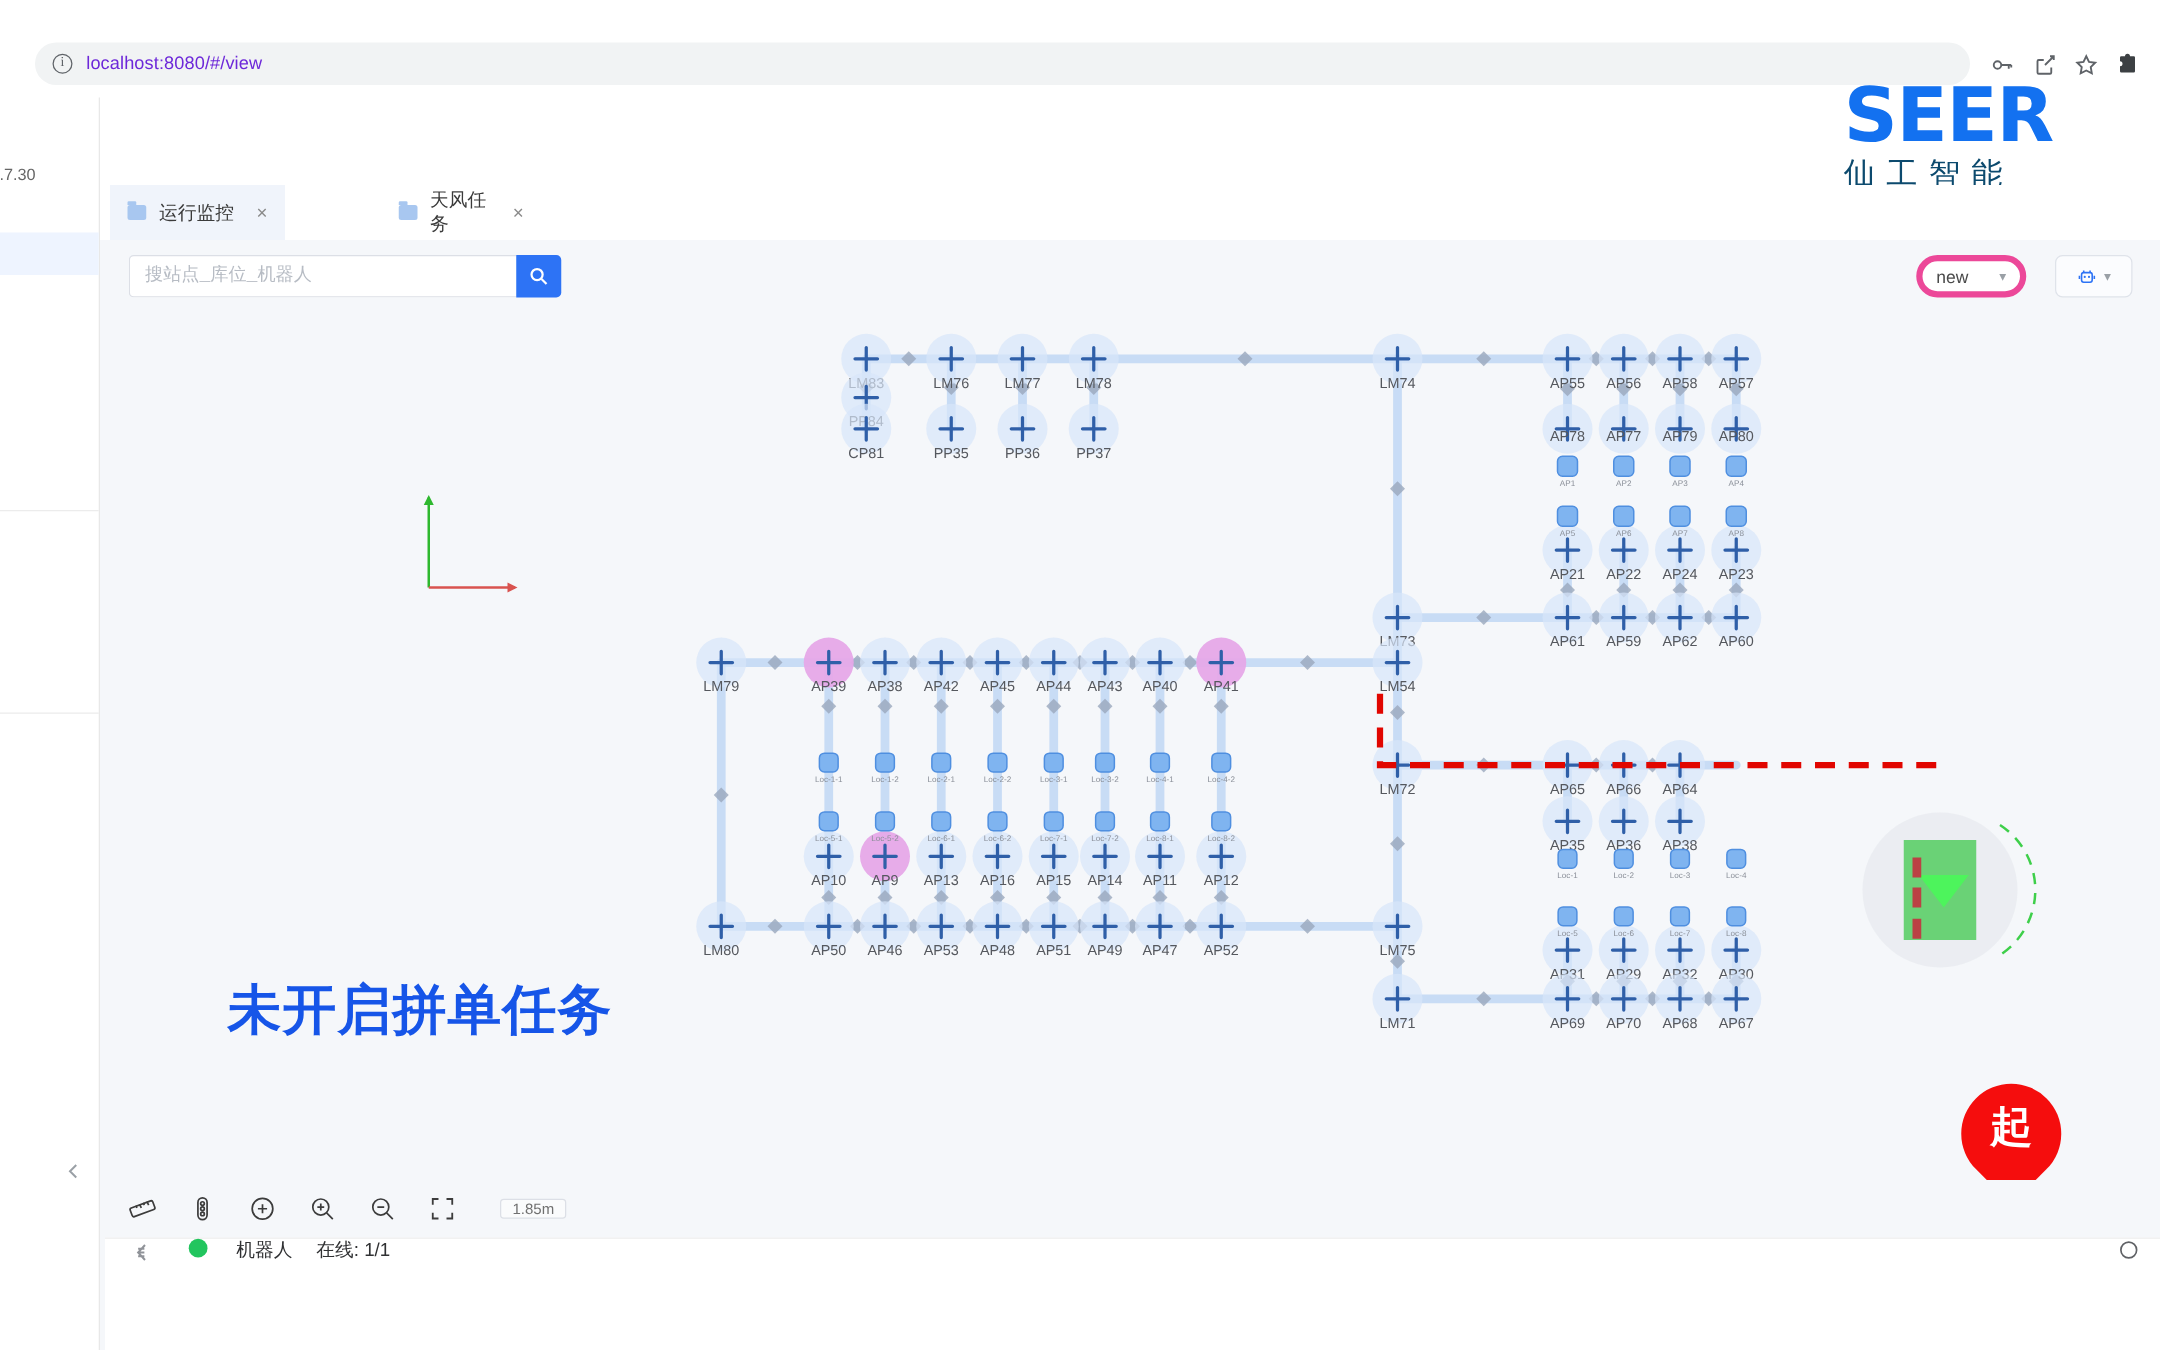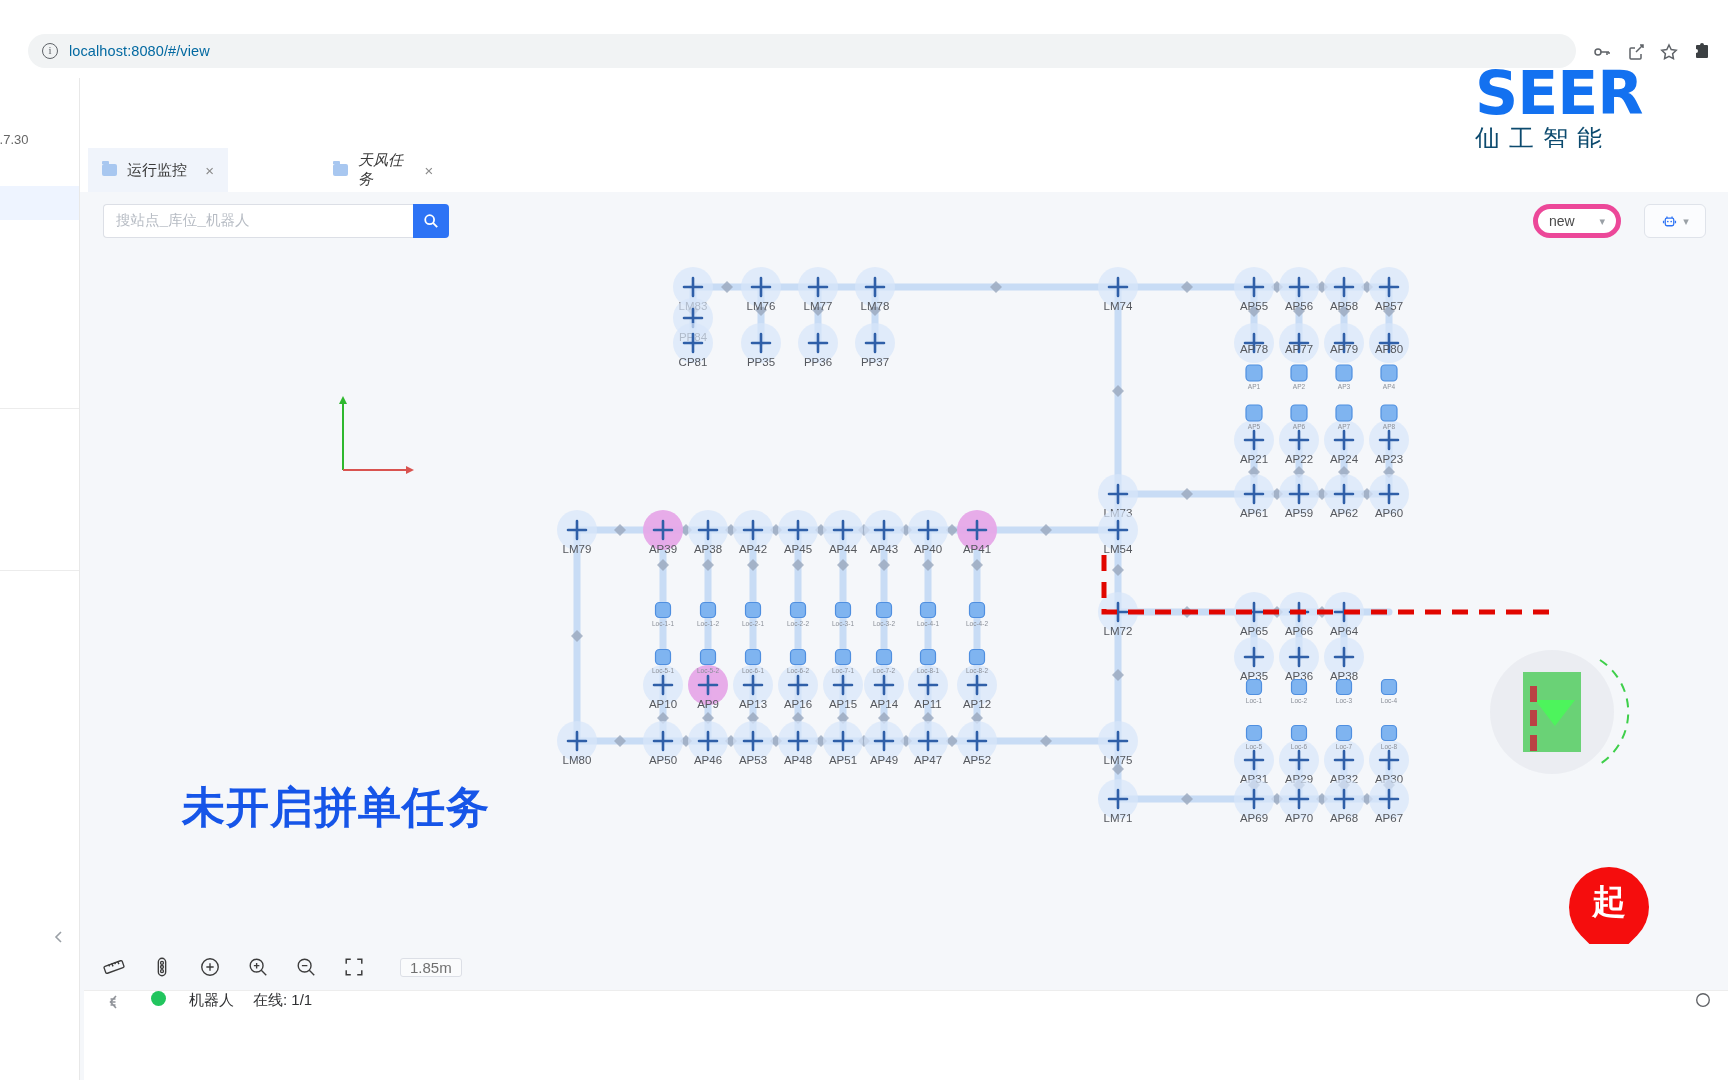--- a/index.html
+++ b/index.html
@@ -19,21 +19,21 @@
     position:absolute; left:28px; top:34px; width:1548px; height:34px;
     background:#f1f3f4; border-radius:17px; display:flex; align-items:center;
     padding:0 14px;
   }
   #info-icon {
     width:16px; height:16px; border:1.4px solid #5f6368; border-radius:50%;
     color:#5f6368; font-size:11px; line-height:13px; text-align:center;
     font-family:"Liberation Serif", serif; flex:0 0 auto;
   }
   #url-text {
-    margin-left:11px; font-size:14.5px; color:#0369a1; letter-spacing:.1px;
+    margin-left:11px; font-size:14.5px; color:#6d28d9; letter-spacing:.1px;
   }
   .chrome-ico {
     position:absolute; top:42px; width:20px; height:20px; color:#5f6368;
   }
   #ico-key   { left:1592px; }
   #ico-share { left:1626px; }
   #ico-star  { left:1659px; }
   #ico-ext   { left:1692px; color:#3c4043; }
 
   
@@ -90,21 +90,21 @@
     position:relative; margin-right:10px; flex:0 0 auto;
   }
   .tab-folder:before {
     content:""; position:absolute; left:0; top:-3px; width:7px; height:3px;
     background:#a8c7f0; border-radius:1px 1px 0 0;
   }
   .tab-close {
     margin-left:18px; color:#8a8a8a; font-size:15px; line-height:1;
   }
   #tab-0 { left:8px;  width:140px;justify-content:space-between; }
-  #tab-1 { left:239px; width:128px;font-style:italic; }
+  #tab-1 { left:225px; width:128px; }
 
   
   #toolbar-row {
     position:absolute; left:80px; top:192px; width:1648px; height:62px;
     background:#f5f7fa;
   }
   #search-wrap {
     position:absolute; left:23px; top:12px; display:flex; height:34px;
   }
   #search-input {
@@ -167,21 +167,21 @@
     position:absolute; left:80px; top:944px; width:1648px; height:46px;
     background:#f5f7fa; display:flex; align-items:center; padding-left:22px;
     gap:24px;
   }
   .tool-ico {
     width:24px; height:24px; color:#3c3c3c; cursor:pointer;
     display:flex; align-items:center; justify-content:center;
   }
   #scale-chip {
     margin-left:10px; border:1px solid #dcdfe6; border-radius:3px;
-    background:#fafbfc; padding:0 9px; font-size:15px; color:#707070;
+    background:#fafbfc; padding:0 9px; font-size:12px; color:#707070;
   }
 
   
   #status-bar {
     position:absolute; left:84px; top:990px; width:1648px; height:90px;
     background:#ffffff; border-top:1px solid #ededed;
     display:flex; align-items:flex-start; padding-left:22px; gap:23px;
   }
   #status-back { color:#909399; font-size:20px; cursor:pointer; }
   #status-dot {

